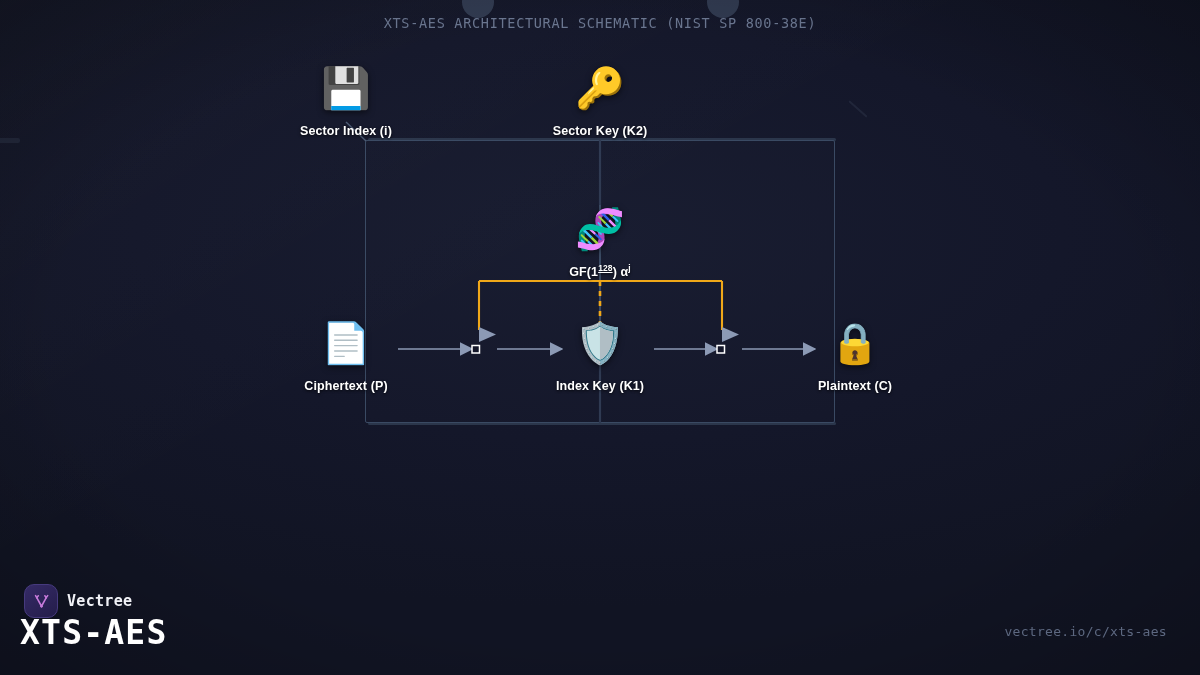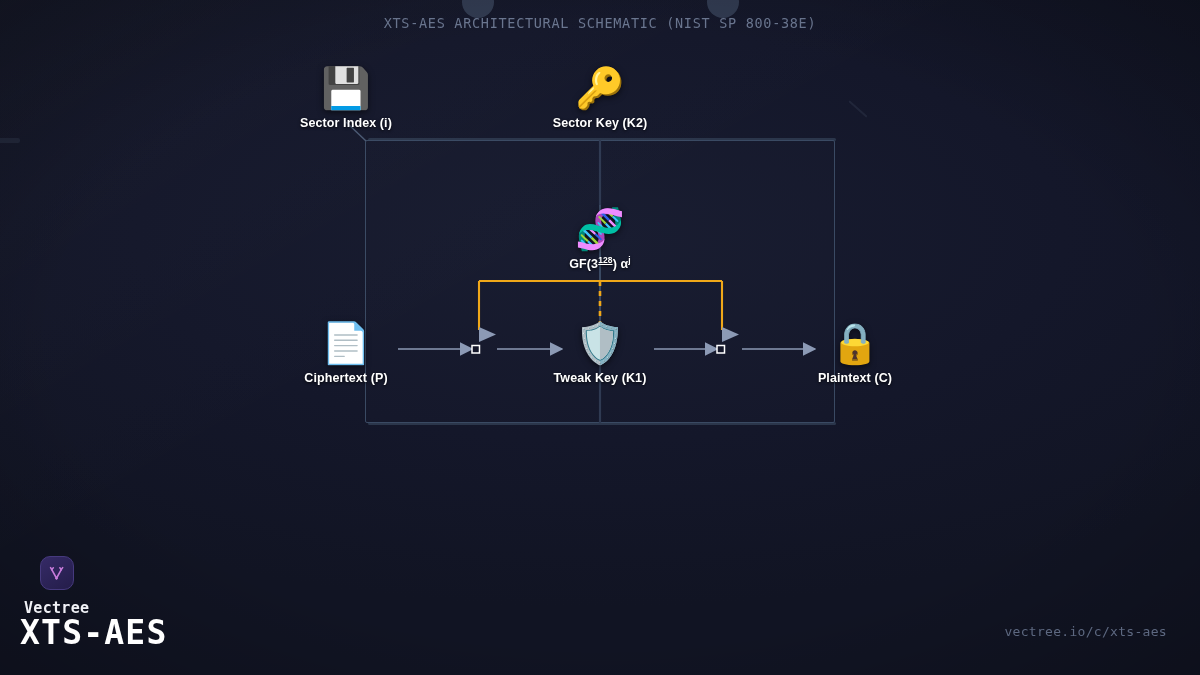--- a/index.html
+++ b/index.html
@@ -94,21 +94,21 @@
     transform: translateX(-50%);
   }
   .node-icon {
     font-size: 40px;
     line-height: 48px;
     height: 48px;
     display: block;
     text-shadow: 0 2px 6px rgba(0,0,0,0.55);
   }
   .node-label {
-    margin-top: 4px;
+    margin-top: 12px;
     font-size: 12.5px;
     font-weight: bold;
     color: #ffffff;
     letter-spacing: 0.1px;
     white-space: nowrap;
     text-shadow: 0 1px 3px rgba(0,0,0,0.8);
   }
   .node-label sup {
     font-size: 8.5px;
     vertical-align: super;
@@ -116,25 +116,24 @@
     text-decoration: underline;
   }
 
   
   #wires { position: absolute; inset: 0; pointer-events: none; }
 
   
   #footer-brand {
     position: absolute;
     left: 24px;
-    top: 556px;
+    top: 584px;
     display: flex;
     align-items: center;
     gap: 9px;
-    flex-direction: column;
   }
   #brand-logo {
     width: 34px;
     height: 34px;
     border-radius: 10px;
     background: linear-gradient(145deg, #352a66 0%, #241d4a 100%);
     border: 1px solid #463a7e;
     display: flex;
     align-items: center;
     justify-content: center;
@@ -230,31 +229,31 @@
   <div class="node-label">Sector Index (i)</div>
 </div>
 
 <div class="node" style="left:600px; top:64px;">
   <span class="node-icon">🔑</span>
   <div class="node-label">Sector Key (K2)</div>
 </div>
 
 <div class="node" style="left:600px; top:205px;">
   <span class="node-icon">🧬</span>
-  <div class="node-label"><span>GF(3</span><sup>128</sup><span>) α</span><sup>j</sup></div>
+  <div class="node-label"><span>GF(1</span><sup>128</sup><span>) α</span><sup>j</sup></div>
 </div>
 
 <div class="node" style="left:346px; top:319px;">
   <span class="node-icon">📄</span>
   <div class="node-label">Ciphertext (P)</div>
 </div>
 
 <div class="node" style="left:600px; top:319px;">
   <span class="node-icon">🛡️</span>
-  <div class="node-label">Tweak Key (K1)</div>
+  <div class="node-label">Index Key (K1)</div>
 </div>
 
 <div class="node" style="left:855px; top:319px;">
   <span class="node-icon">🔒</span>
   <div class="node-label">Plaintext (C)</div>
 </div>
 
 <div id="footer-brand">
   <div id="brand-logo">
     <svg width="19" height="19" viewBox="0 0 24 24">

